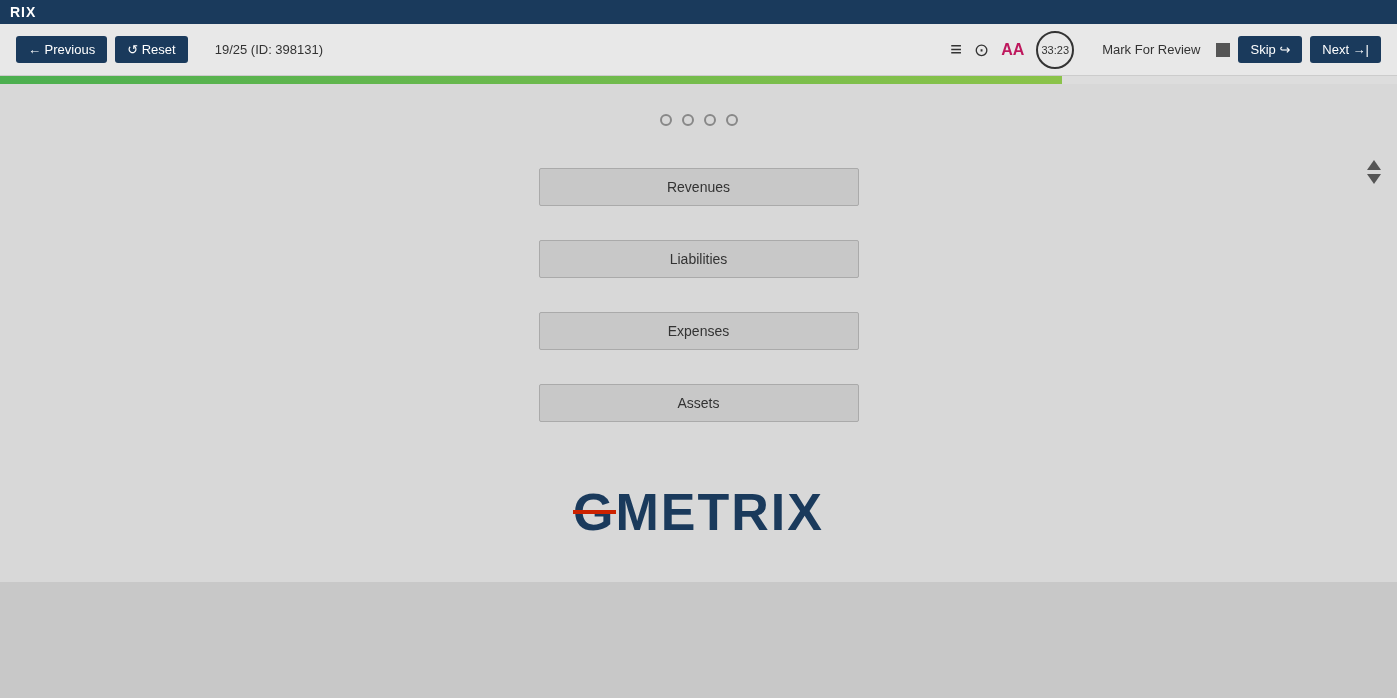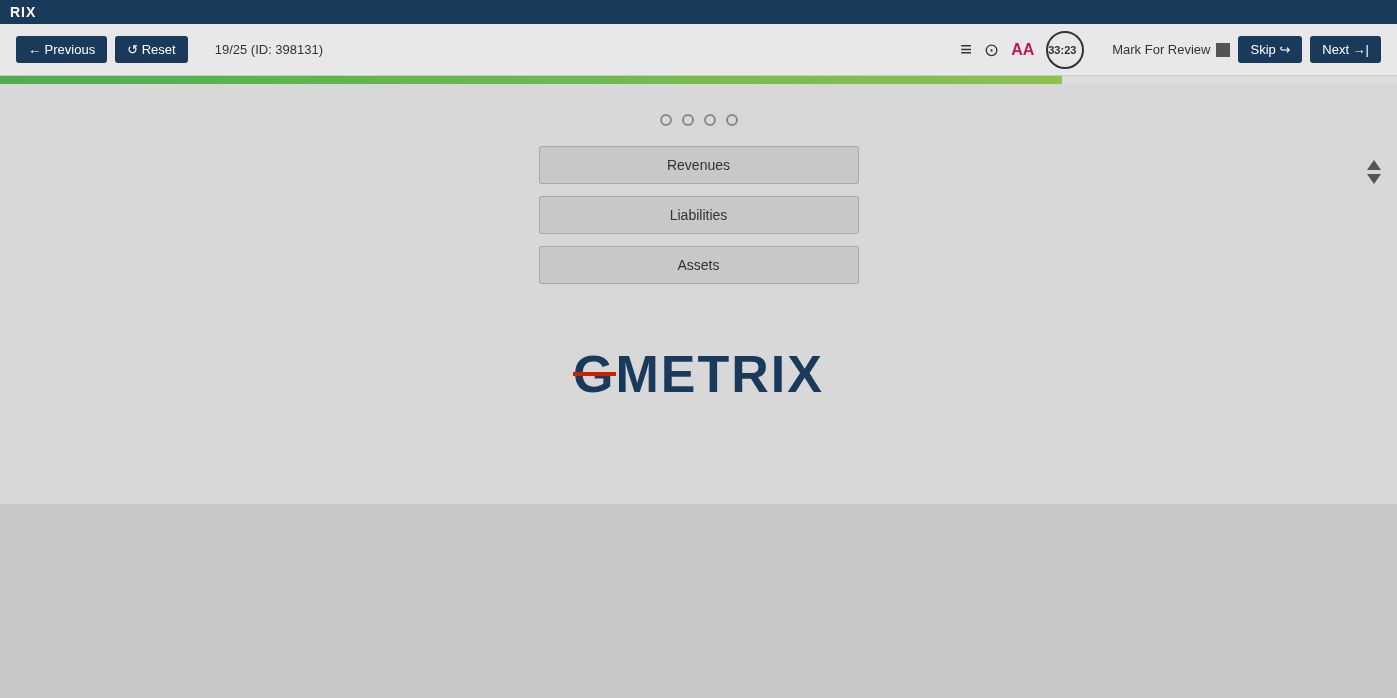--- a/index.html
+++ b/index.html
@@ -77,36 +77,37 @@
       justify-content: center;
     }
 
     .timer-circle {
       width: 38px;
       height: 38px;
       border-radius: 50%;
       border: 2px solid #333;
       display: flex;
       align-items: center;
+      justify-content: center;
       font-size: 11px;
-      font-weight: bold;
+      font-weight: normal;
       color: #333;
     }
 
     .toolbar-right {
       display: flex;
       align-items: center;
       gap: 8px;
       margin-left: 20px;
     }
 
     .mark-review {
       display: flex;
       align-items: center;
-      gap: 6px;
+      gap: 16px;
       font-size: 13px;
       color: #333;
     }
 
     .mark-checkbox {
       width: 14px;
       height: 14px;
       border: 1px solid #555;
       background: #555;
       display: inline-block;
@@ -169,20 +170,21 @@
     .answer-option {
       width: 320px;
       background: #c8c8c8;
       border: 1px solid #aaa;
       padding: 10px 20px;
       text-align: center;
       font-size: 14px;
       color: #333;
       cursor: pointer;
       border-radius: 2px;
+      margin-top: 22px;
     }
 
     
     .logo-area {
       display: flex;
       justify-content: center;
       align-items: center;
       padding: 40px 0 20px 0;
     }
 
@@ -274,20 +276,21 @@
 
       <div class="drop-indicators">
         <div class="drop-dot"></div>
         <div class="drop-dot"></div>
         <div class="drop-dot"></div>
         <div class="drop-dot"></div>
       </div>
 
       <div class="answer-option">Revenues</div>
       <div class="answer-option">Liabilities</div>
+      <div class="answer-option">Expenses</div>
       <div class="answer-option">Assets</div>
     </div>
   </div>
 
   <div class="scroll-indicator">
     <div class="scroll-arrow scroll-arrow-up"></div>
     <div class="scroll-arrow scroll-arrow-down"></div>
   </div>
 
   <div class="logo-area">

